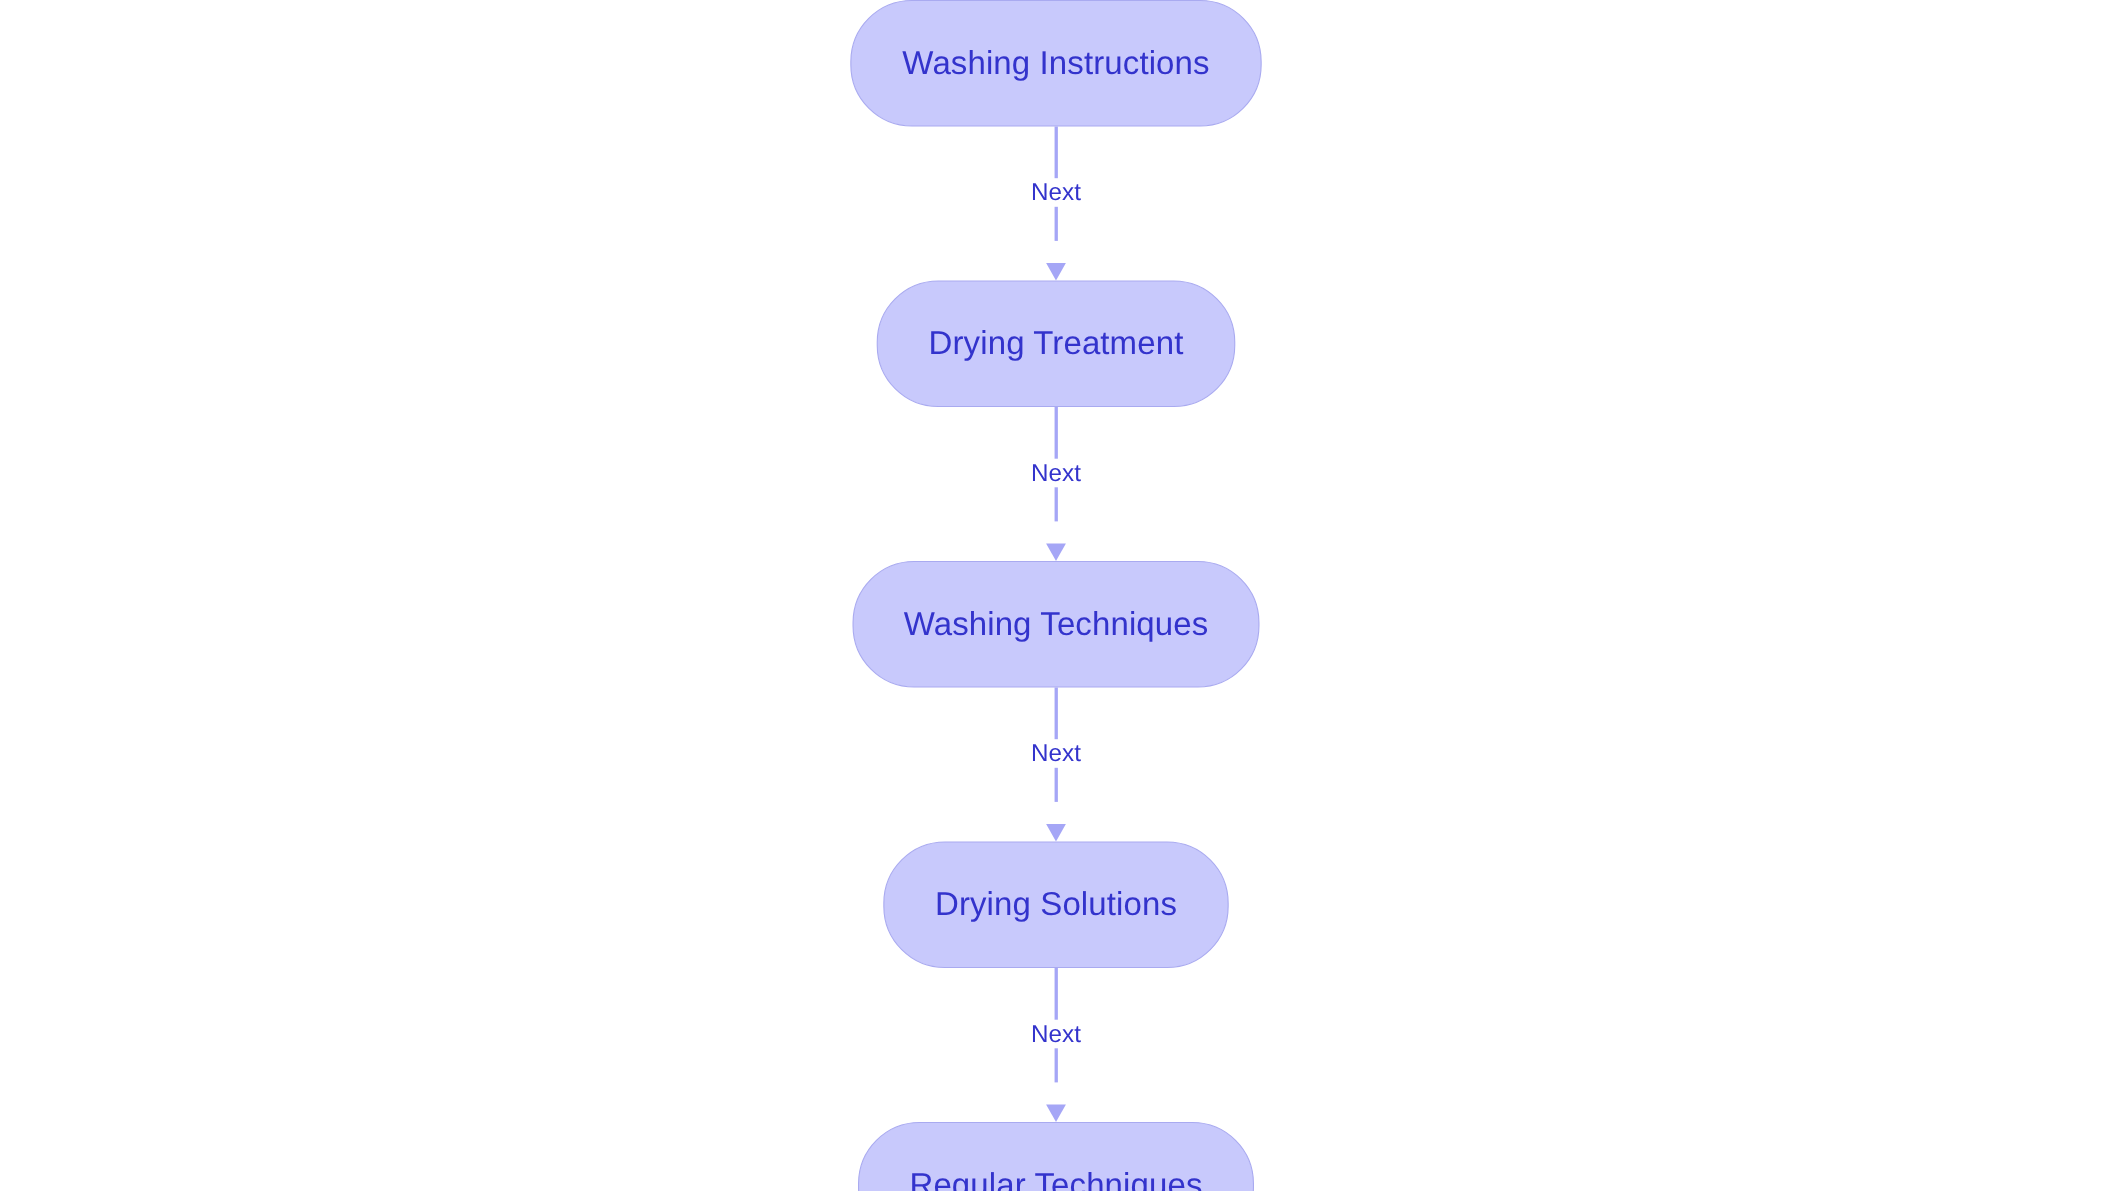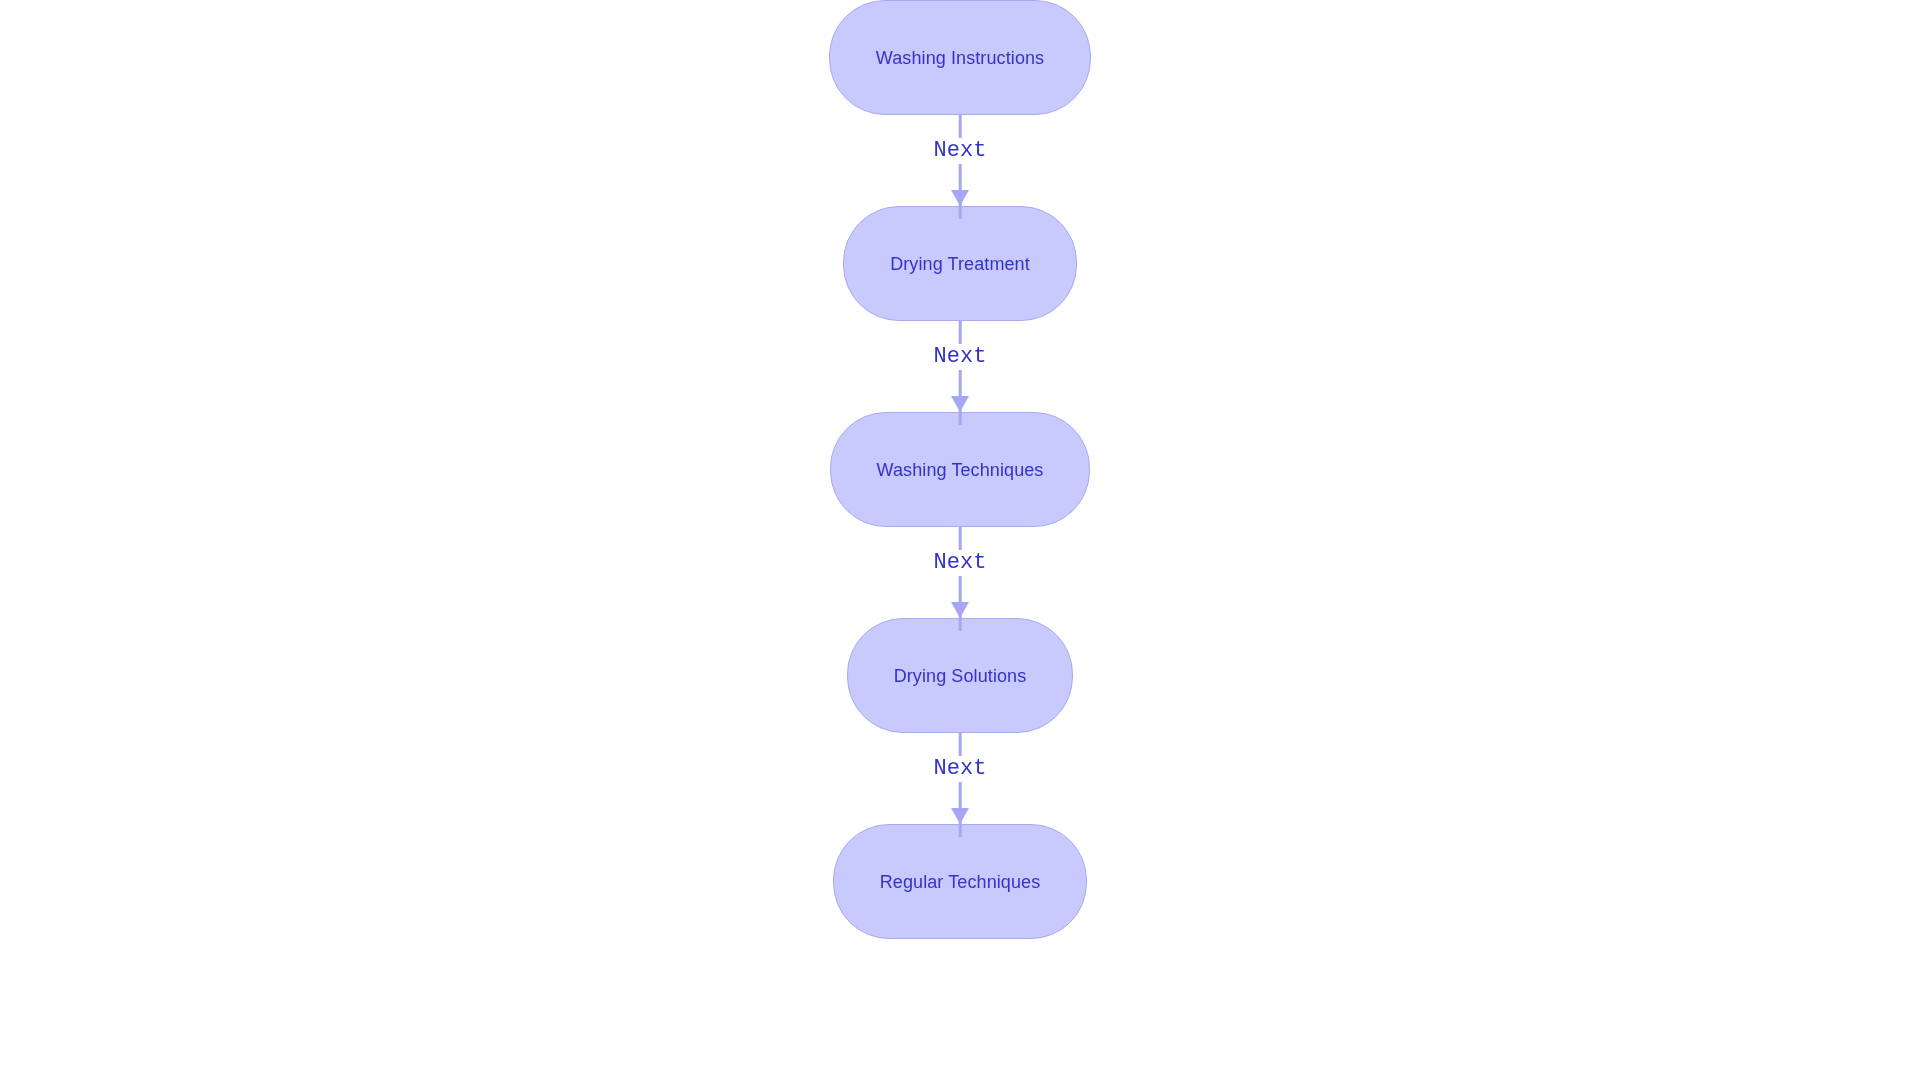--- a/index.html
+++ b/index.html
@@ -44,37 +44,36 @@
     display: flex;
     align-items: center;
     justify-content: center;
     background: #c8c9fc;
     border: 1.6px solid #a9aaf0;
     border-radius: 56px;
     flex: 0 0 auto;
   }
 
   .flow-node-label {
-    font-size: 18px;
+    font-size: 30px;
     line-height: 1;
     color: #3333cc;
     white-space: nowrap;
     letter-spacing: 0.1px;
   }
 
   
   .flow-edge {
     position: relative;
     width: 120px;
-    height: 91px;
+    height: 140px;
     flex: 0 0 auto;
     display: flex;
     align-items: center;
     justify-content: center;
-    font-family: Liberation Mono, monospace;
   }
 
   .flow-edge-line {
     position: absolute;
     left: 50%;
     top: 0;
     transform: translateX(-50%);
     width: 2.6px;
     height: 104px;
     background: #a5a6f6;

